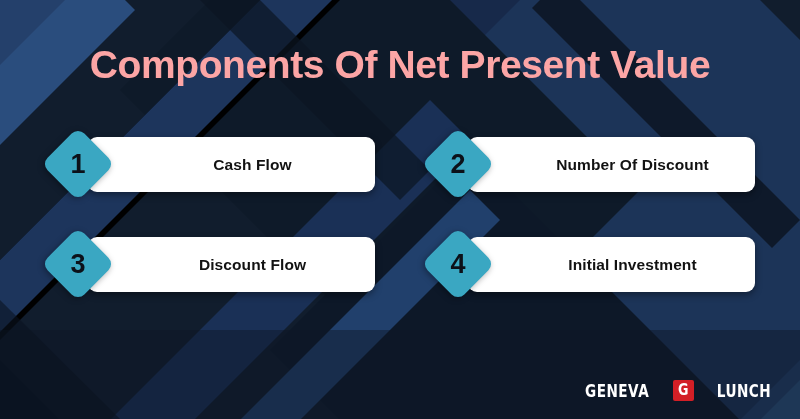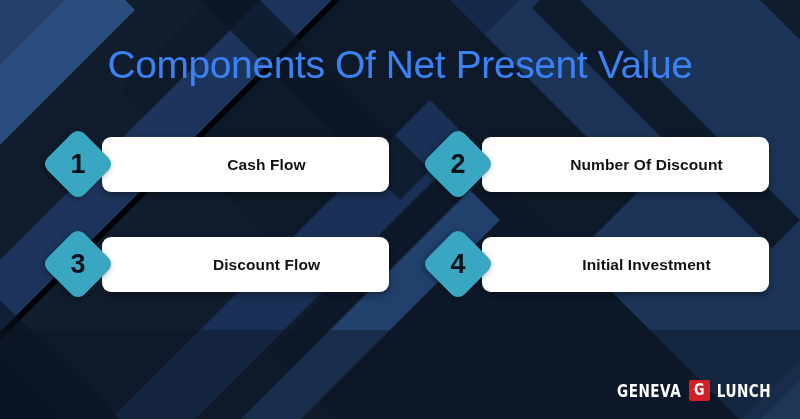--- a/index.html
+++ b/index.html
@@ -40,22 +40,22 @@
     left: 0;
     width: 800px;
     text-align: center;
     z-index: 5;
   }
   .page-title {
     display: inline-block;
     margin: 0;
     font-size: 39px;
     line-height: 46px;
-    font-weight: normal;
-    color: #3b82f6;
+    font-weight: bold;
+    color: #fca5a5;
     letter-spacing: -0.4px;
     white-space: nowrap;
   }
 
   
   .items-grid {
     position: absolute;
     top: 128px;
     left: 0;
     width: 800px;
@@ -68,21 +68,21 @@
   .item {
     position: absolute;
     width: 345px;
     height: 72px;
   }
   .item.col-left  { left: 42px;  }
   .item.col-right { left: 422px; }
 
   .item-bar {
     position: absolute;
-    left: 60px;
+    left: 46px;
     top: 9px;
     width: 287px;
     height: 55px;
     background: #ffffff;
     border-radius: 9px;
     box-shadow: 0 3px 7px rgba(0, 0, 0, 0.38);
     display: flex;
     align-items: center;
     justify-content: center;
     box-sizing: border-box;
@@ -125,21 +125,21 @@
     pointer-events: none;
   }
 
   
   .logo {
     position: absolute;
     right: 22px;
     bottom: 18px;
     display: flex;
     align-items: center;
-    gap: 0;
+    gap: 16px;
     z-index: 6;
   }
   .logo-word {
     font-family: "DejaVu Sans", "Liberation Sans", sans-serif;
     font-size: 17px;
     font-weight: bold;
     color: #ffffff;
     letter-spacing: 0.6px;
     transform: scaleX(0.8);
     transform-origin: center;

